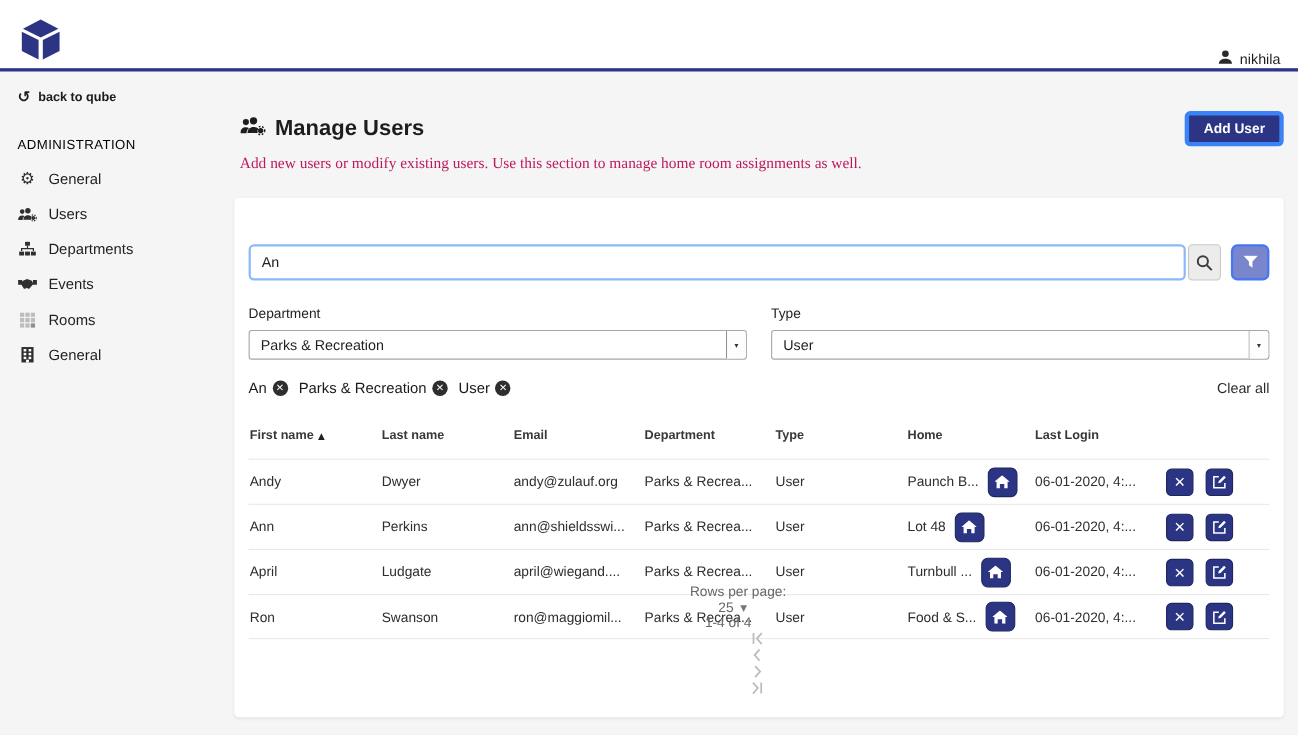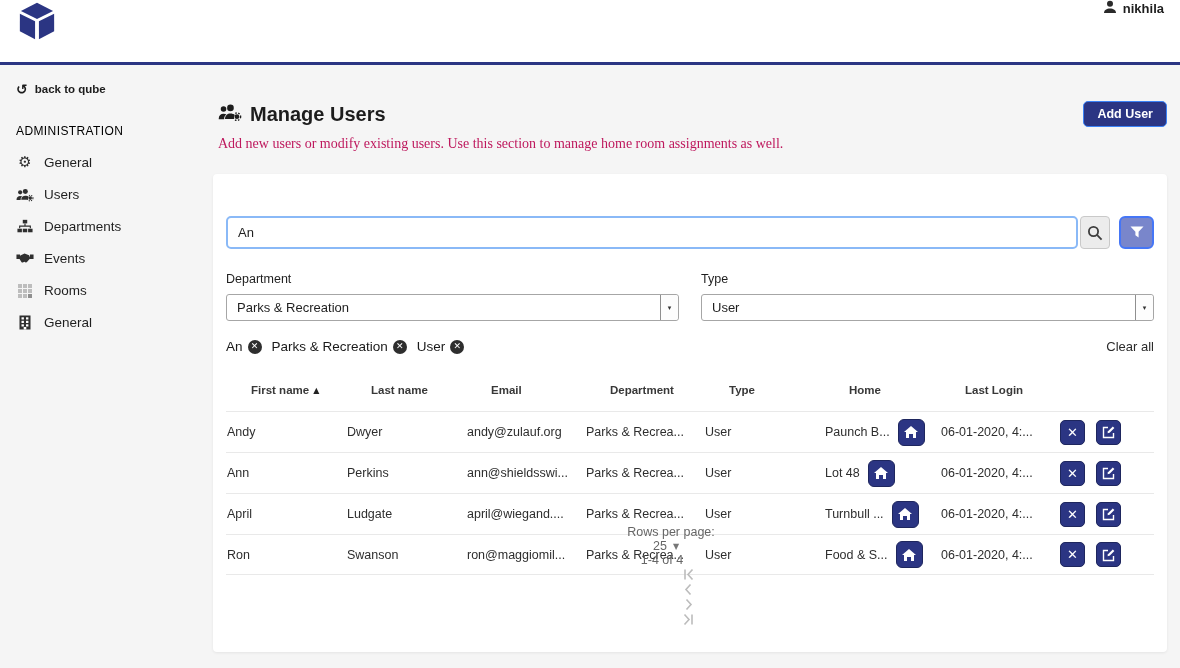--- a/index.html
+++ b/index.html
@@ -3,22 +3,22 @@
 <meta charset="utf-8">
 <style>
   * { margin:0; padding:0; box-sizing:border-box; }
   html,body { background:#e9e9e9; }
   .page {
     width:1180px; height:668px; background:#f5f5f5; overflow:hidden;
     font-family:"Liberation Sans","DejaVu Sans",sans-serif; color:#222;
     position:relative; margin:0 auto;
   }
   
-  .topbar { height:62px; background:#fff; display:flex; align-items:flex-start;
-            justify-content:space-between; padding:0 16px;font-weight:bold; }
+  .topbar { height:62px; background:#fff; display:flex; align-items:flex-end;
+            justify-content:space-between; padding:0 16px; }
   .topbar-rule { height:3px; background:#2b3583; }
   .user-chip { display:flex; align-items:center; gap:6px; font-size:13px; color:#1e1e1e; cursor:pointer; }
   
   .body { display:flex; height:603px; }
   .sidebar { width:213px; padding:17px 8px 0 16px; }
   .back-link { display:flex; align-items:center; gap:7px; font-size:11.5px;
                font-weight:bold; color:#1c1c1c; margin-bottom:28px; cursor:pointer; }
   .uglyph { font-family:"DejaVu Sans",sans-serif; }
   .back-glyph { font-size:14px; font-weight:bold; line-height:1; }
   .section-label { font-size:12px; color:#000000; letter-spacing:.4px; margin-bottom:17px; }
@@ -26,21 +26,21 @@
               color:#1f1f1f; margin-bottom:17px; cursor:pointer; }
   .nav-ico { width:18px; display:flex; justify-content:center; align-items:center; }
   .gear-glyph { font-size:15px; line-height:1; color:#2f2f2f; }
   
   .main { flex:1; padding:36px 13px 16px 0; display:flex; flex-direction:column; }
   .title-row { display:flex; align-items:center; justify-content:space-between; padding-left:5px; }
   .title-left { display:flex; align-items:center; gap:8px; }
   .page-title { font-size:20px; font-weight:bold; color:#1d1d1d; }
   .page-subtitle { font-size:14px; color:#be185d; margin-top:9px; padding-left:5px;font-family:Liberation Serif, serif; }
   .add-user-btn { background:#2b3583; color:#fff; font-size:12.5px; font-weight:bold;
-                  border:1px solid #3b82f6; border-radius:5px; padding:5px 13px;
+                  border:4px solid #3b82f6; border-radius:5px; padding:5px 13px;
                   cursor:pointer; font-family:inherit; }
   
   .card { background:#fff; border-radius:4px; margin-top:22px; flex:1;
           padding:42px 13px 0 13px; box-shadow:0 1px 3px rgba(0,0,0,.07); }
   
   .search-row { display:flex; align-items:stretch; }
   .search-input { flex:1; height:33px; border:2px solid #8ab9f7; border-radius:5px;
                   padding:0 10px; font-size:13px; font-family:inherit; color:#222; outline:none; }
   .search-btn { width:30px; height:33px; background:#ececec; border:1px solid #c9c9c9;
                 border-radius:4px; margin-left:2px; display:flex; align-items:center;
@@ -63,21 +63,21 @@
   .chip { display:flex; align-items:center; margin-right:10px; }
   .chip-close { width:14px; height:14px; border-radius:50%; background:#2e2e2e; color:#fff;
                 font-size:9px; font-weight:bold; display:flex; align-items:center;
                 justify-content:center; margin-left:5px; cursor:pointer; line-height:1; }
   .clear-all { margin-left:auto; font-size:13px; color:#2b2b2b; cursor:pointer; }
   
   .table { margin-top:30px; }
   .tgrid { display:grid; grid-template-columns:120px 120px 119px 119px 120px 116px 119px 1fr;
            align-items:center; }
   .thead { font-size:11.5px; font-weight:bold; color:#383838; padding:0 0 15px 1px; }
-  .th { display:flex; align-items:center; gap:4px; cursor:pointer;margin-left:24px; }
+  .th { display:flex; align-items:center; gap:4px; cursor:pointer; }
   .sort-arrow { font-size:8px; color:#222; }
   .trow { height:41px; border-top:1px solid #e9e9e9; font-size:12.5px; color:#2e2e2e;
           padding-left:1px; }
   .trow:last-of-type { border-bottom:1px solid #e9e9e9; }
   .home-cell { display:flex; align-items:center; }
   .home-text { margin-right:8px; white-space:nowrap; overflow:hidden; }
   .icon-btn { background:#2b3583; border:1px solid #1e265e; border-radius:6px;
               display:flex; align-items:center; justify-content:center; cursor:pointer; }
   .home-btn { width:27px; height:27px; }
   .x-btn, .edit-btn { width:25px; height:25px; border-radius:5px; }

